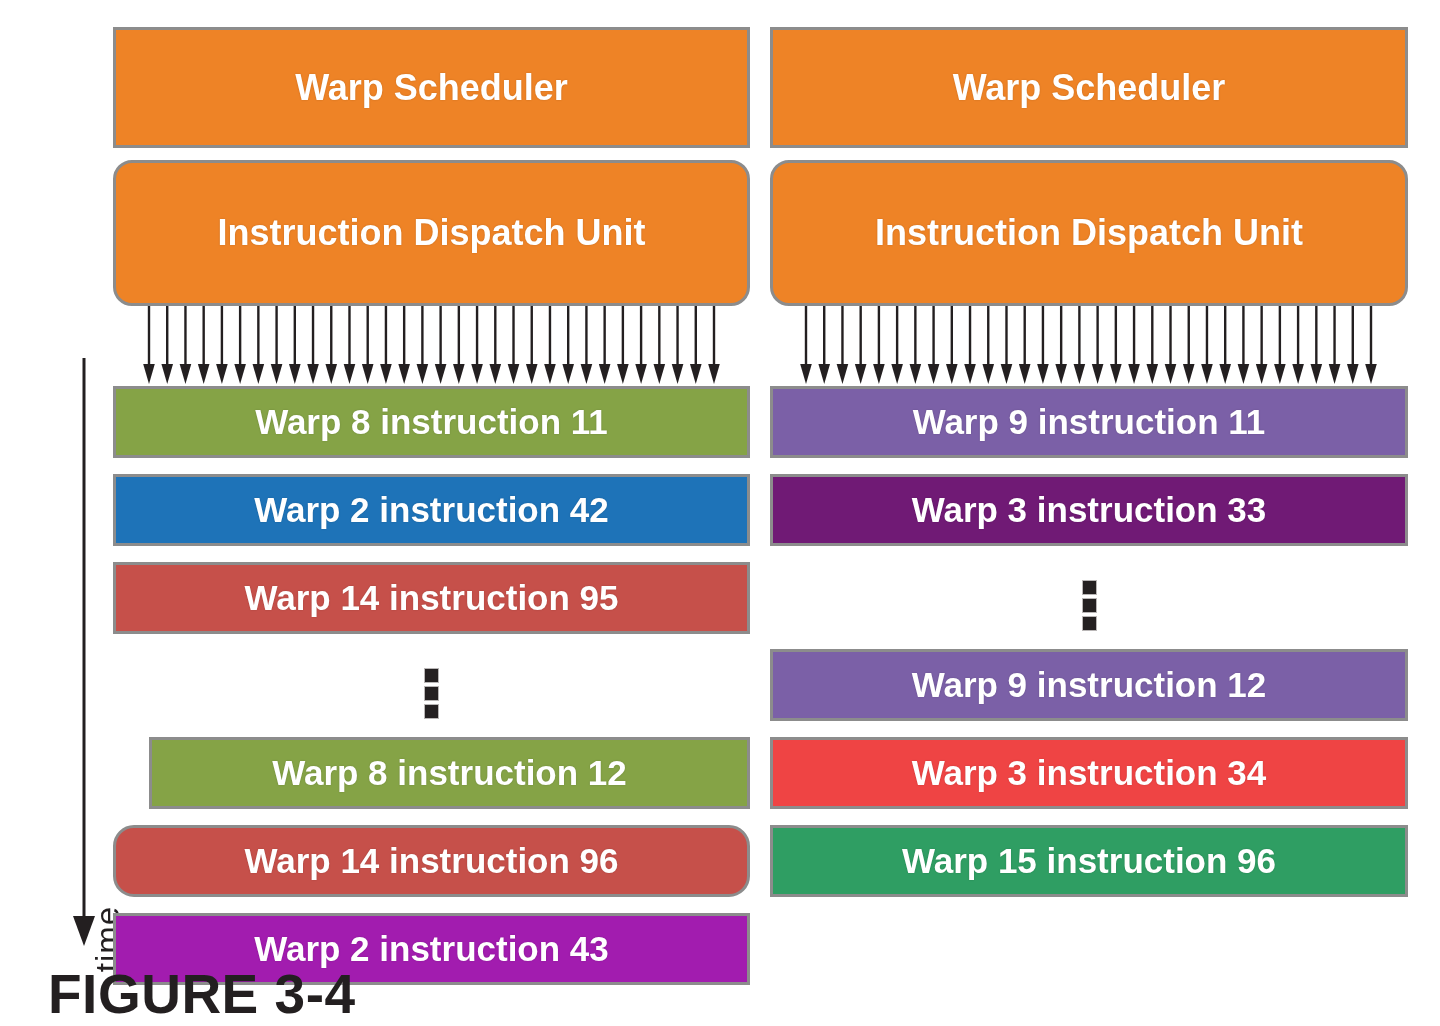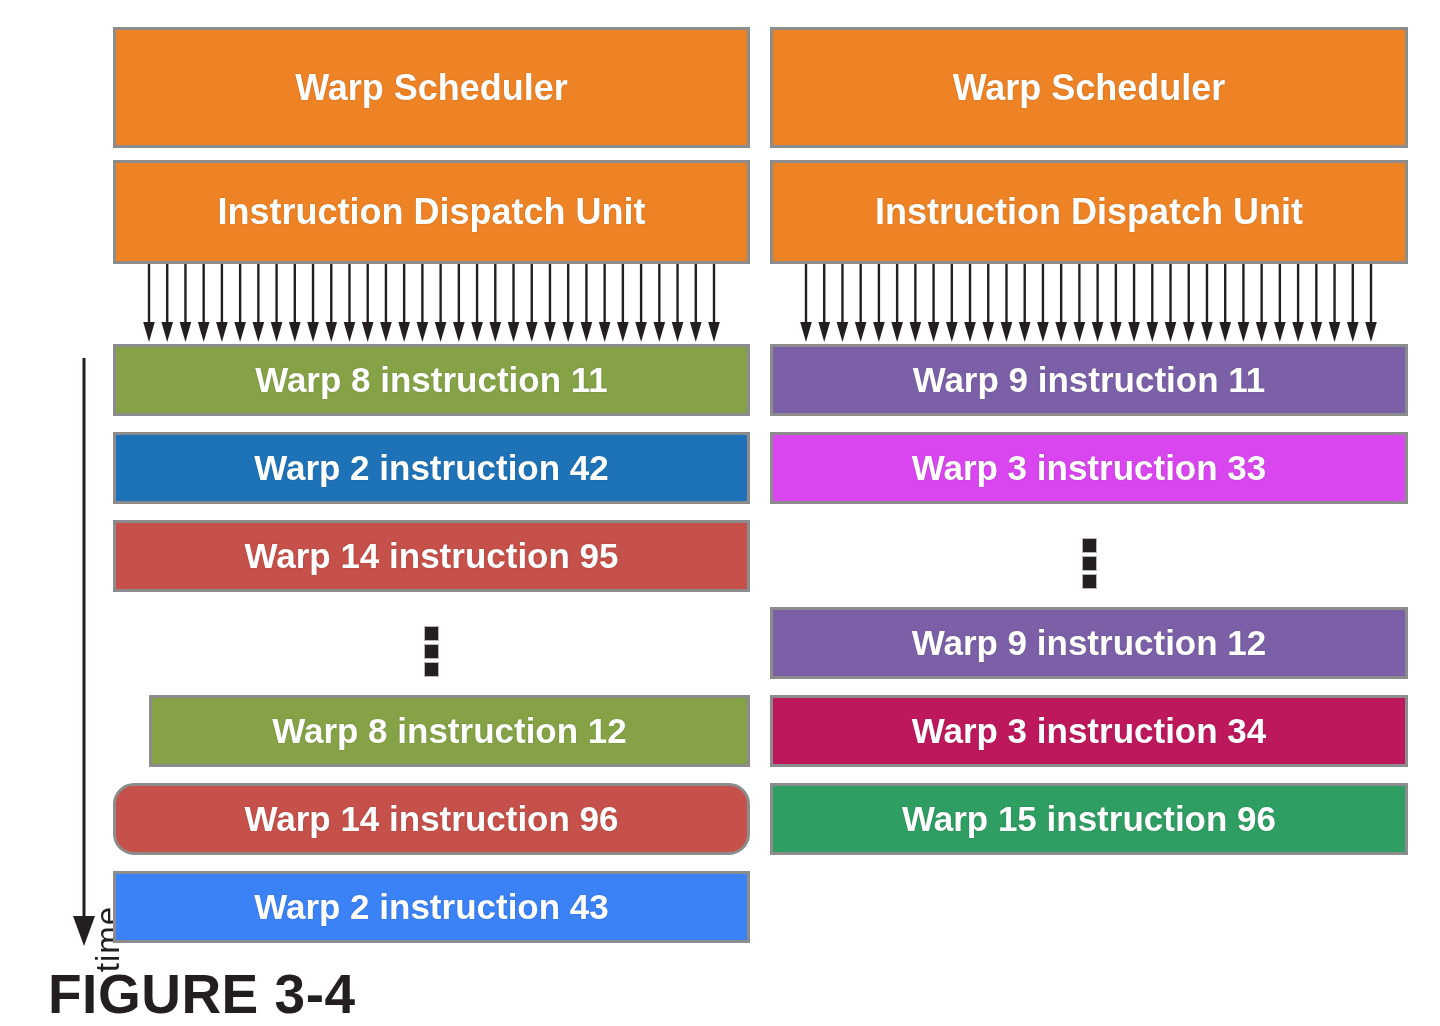--- a/index.html
+++ b/index.html
@@ -15,21 +15,21 @@
 
   .unitbox {
     box-sizing: border-box;
     border: 3px solid #8C8C8C;
     background: #EE8326;
     display: flex; align-items: center; justify-content: center;
     color: #ffffff; font-weight: bold; font-size: 36px;
     text-shadow: 0 0 2px rgba(0,0,0,0.18);
   }
   .scheduler { height: 121px; margin-bottom: 12px; }
-  .dispatch  { height: 104px; }
+  .dispatch  { height: 146px; border-radius: 19px; }
 
   .arrowband { height: 80px; display: block; }
   .arrowband svg { display: block; }
 
   .slot {
     box-sizing: border-box; height: 72px; margin-bottom: 16px;
     border: 3px solid #8C8C8C;
     display: flex; align-items: center; justify-content: center;
     color: #ffffff; font-weight: bold; font-size: 35px;
     text-shadow: 0 0 2px rgba(0,0,0,0.18);
@@ -162,21 +162,21 @@
       <div class="sq"></div>
       <div class="sq"></div>
     </div>
     <div class="slots">
         <div class="slot" style="background: rgb(133, 163, 70); margin-left: 36px;">
           <span>Warp 8 instruction 12</span>
         </div>
         <div class="slot" style="background: rgb(198, 80, 74); border-radius: 21px;">
           <span>Warp 14 instruction 96</span>
         </div>
-        <div class="slot" style="background: #3b82f6;">
+        <div class="slot" style="background: #a21caf;">
           <span>Warp 2 instruction 43</span>
         </div>
       </div>
   </div>
 
   <div class="column right">
     <div class="unitbox scheduler">
       <span>Warp Scheduler</span>
     </div>
     <div class="unitbox dispatch">
@@ -247,34 +247,34 @@
           <line x1="582.7741935483871" y1="0" x2="582.7741935483871" y2="61" stroke="#231F20" stroke-width="2.4"></line>
           <polygon points="576.9741935483871,58 588.574193548387,58 582.7741935483871,78" fill="#231F20"></polygon>
           <line x1="601" y1="0" x2="601" y2="61" stroke="#231F20" stroke-width="2.4"></line>
           <polygon points="595.2,58 606.8,58 601,78" fill="#231F20"></polygon>
         </svg>
     </div>
     <div class="slots">
         <div class="slot" style="background: rgb(123, 96, 167);">
           <span>Warp 9 instruction 11</span>
         </div>
-        <div class="slot" style="background: #d946ef;">
+        <div class="slot" style="background: #701a75;">
           <span>Warp 3 instruction 33</span>
         </div>
       </div>
     <div class="gapblock">
       <div class="sq"></div>
       <div class="sq"></div>
       <div class="sq"></div>
     </div>
     <div class="slots">
         <div class="slot" style="background: rgb(123, 96, 167);">
           <span>Warp 9 instruction 12</span>
         </div>
-        <div class="slot" style="background: #be185d; text-align: right;">
+        <div class="slot" style="background: #ef4444; text-align: right;">
           <span>Warp 3 instruction 34</span>
         </div>
         <div class="slot" style="background: rgb(47, 158, 99);">
           <span>Warp 15 instruction 96</span>
         </div>
       </div>
   </div>
 
   <div class="figure-caption">FIGURE 3-4</div>
 

